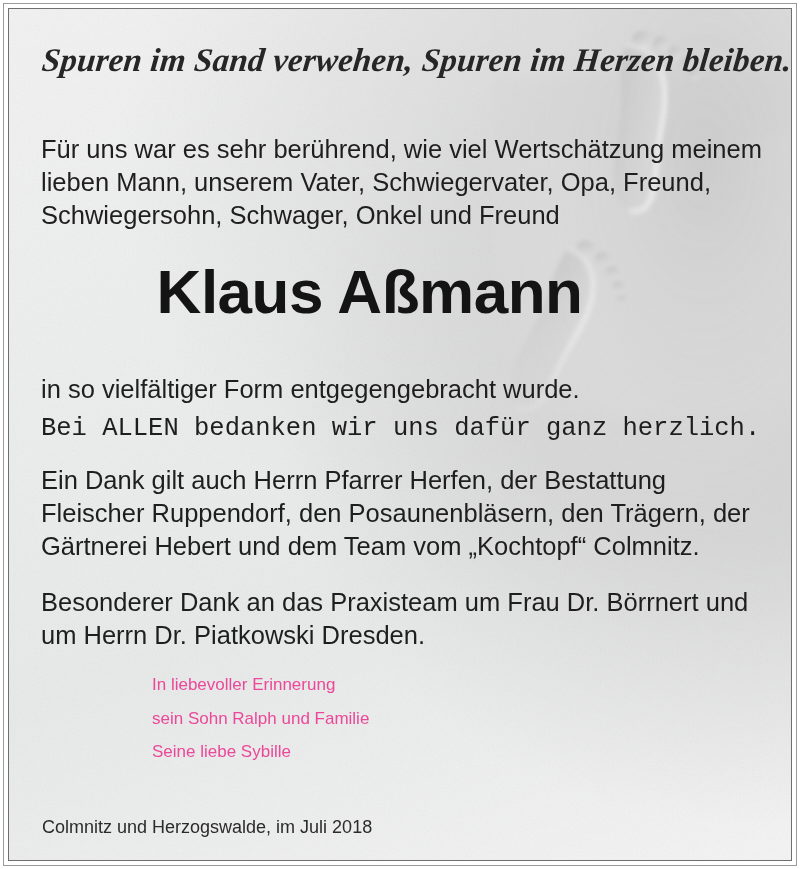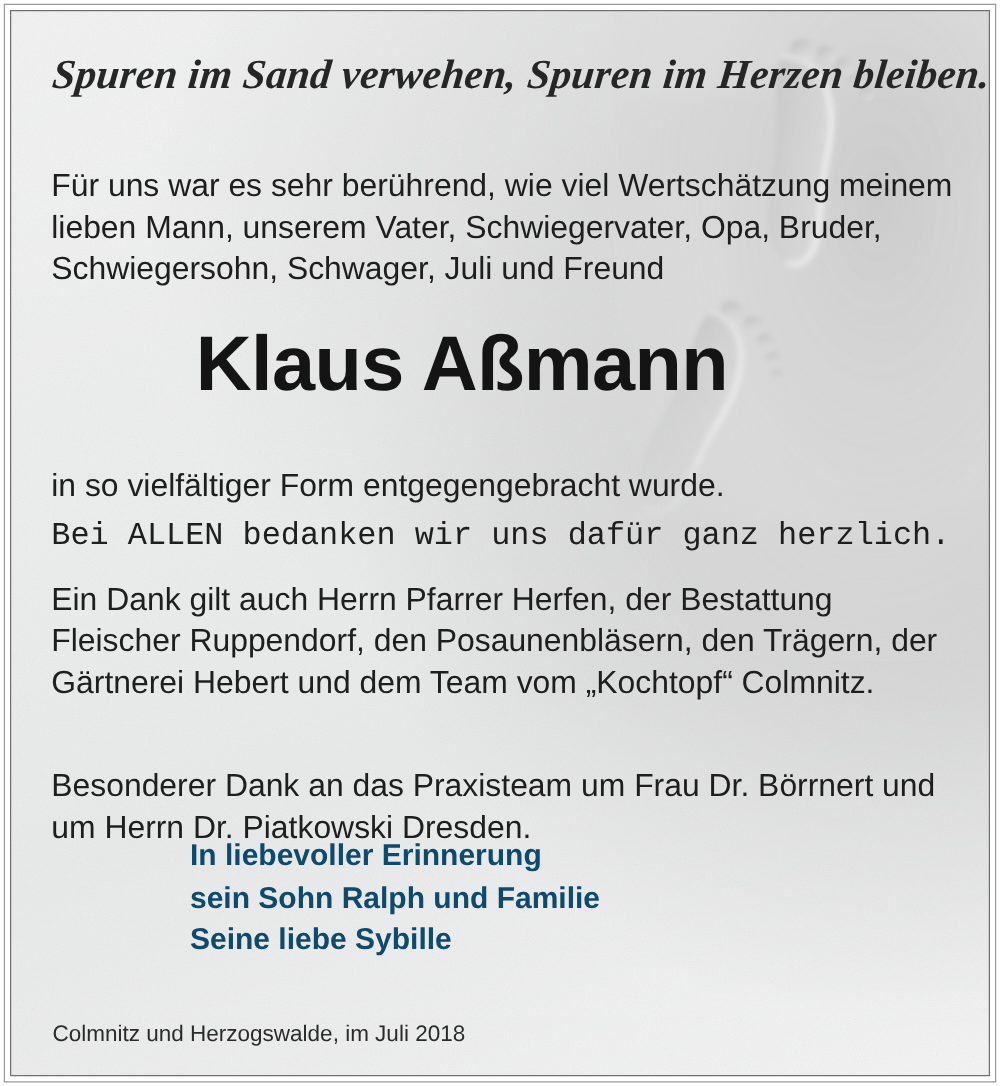--- a/index.html
+++ b/index.html
@@ -103,43 +103,43 @@
     color: #1e1e1e;
     font-size: 25.5px;
     line-height: 33px;
     font-stretch: condensed;
   }
 
   .p-intro   { top: 133px; }
   .p-after   { top: 345px; margin-top: 28px; }
   .p-thanks1 { top: 412px; font-family: Liberation Mono, monospace; }
   .p-thanks2 { top: 464px; width: 730px; }
-  .p-thanks3 { top: 613px; }
+  .p-thanks3 { top: 586px; }
 
   .deceased-name {
     position: absolute;
     left: 0;
     top: 256px;
     width: 739px;
     text-align: center;
     font-size: 62px;
     font-weight: bold;
     letter-spacing: -0.5px;
     color: #141414;
     font-stretch: condensed;
   }
 
   .signature {
     position: absolute;
     left: 152px;
     top: 668px;
-    font-size: 24px;
+    font-size: 17px;
     line-height: 33.5px;
-    font-weight: bold;
-    color: #0c4a6e;
+    font-weight: normal;
+    color: #ec4899;
     font-stretch: condensed;
   }
   .signature div { white-space: nowrap; }
 
   .footer-place {
     position: absolute;
     left: 42px;
     top: 817px;
     font-size: 18px;
     color: #2b2b2b;
@@ -236,21 +236,21 @@
       <g transform="translate(28,228) rotate(6) scale(0.95)" filter="url(#softBlur)" opacity="0.85">
         <use href="#footprint"></use>
       </g>
     </g>
   </svg>
 
   <div class="content">
 
     <div class="headline">Spuren im Sand verwehen, Spuren im Herzen bleiben.</div>
 
-    <div class="body-text p-intro">Für uns war es sehr berührend, wie viel Wertschätzung meinem lieben Mann, unserem Vater, Schwiegervater, Opa, Bruder, Schwiegersohn, Schwager, Juli und Freund</div>
+    <div class="body-text p-intro">Für uns war es sehr berührend, wie viel Wertschätzung meinem lieben Mann, unserem Vater, Schwiegervater, Opa, Freund, Schwiegersohn, Schwager, Onkel und Freund</div>
 
     <div class="deceased-name">Klaus Aßmann</div>
 
     <div class="body-text p-after">in so vielfältiger Form entgegengebracht wurde.</div>
 
     <div class="body-text p-thanks1">Bei ALLEN bedanken wir uns dafür ganz herzlich.</div>
 
     <div class="body-text p-thanks2">Ein Dank gilt auch Herrn Pfarrer Herfen, der Bestattung Fleischer Ruppendorf, den Posaunenbläsern, den Trägern, der Gärtnerei Hebert und dem Team vom „Kochtopf“ Colmnitz.</div>
 
     <div class="body-text p-thanks3">Besonderer Dank an das Praxisteam um Frau Dr. Börrnert und um Herrn Dr. Piatkowski Dresden.</div>

